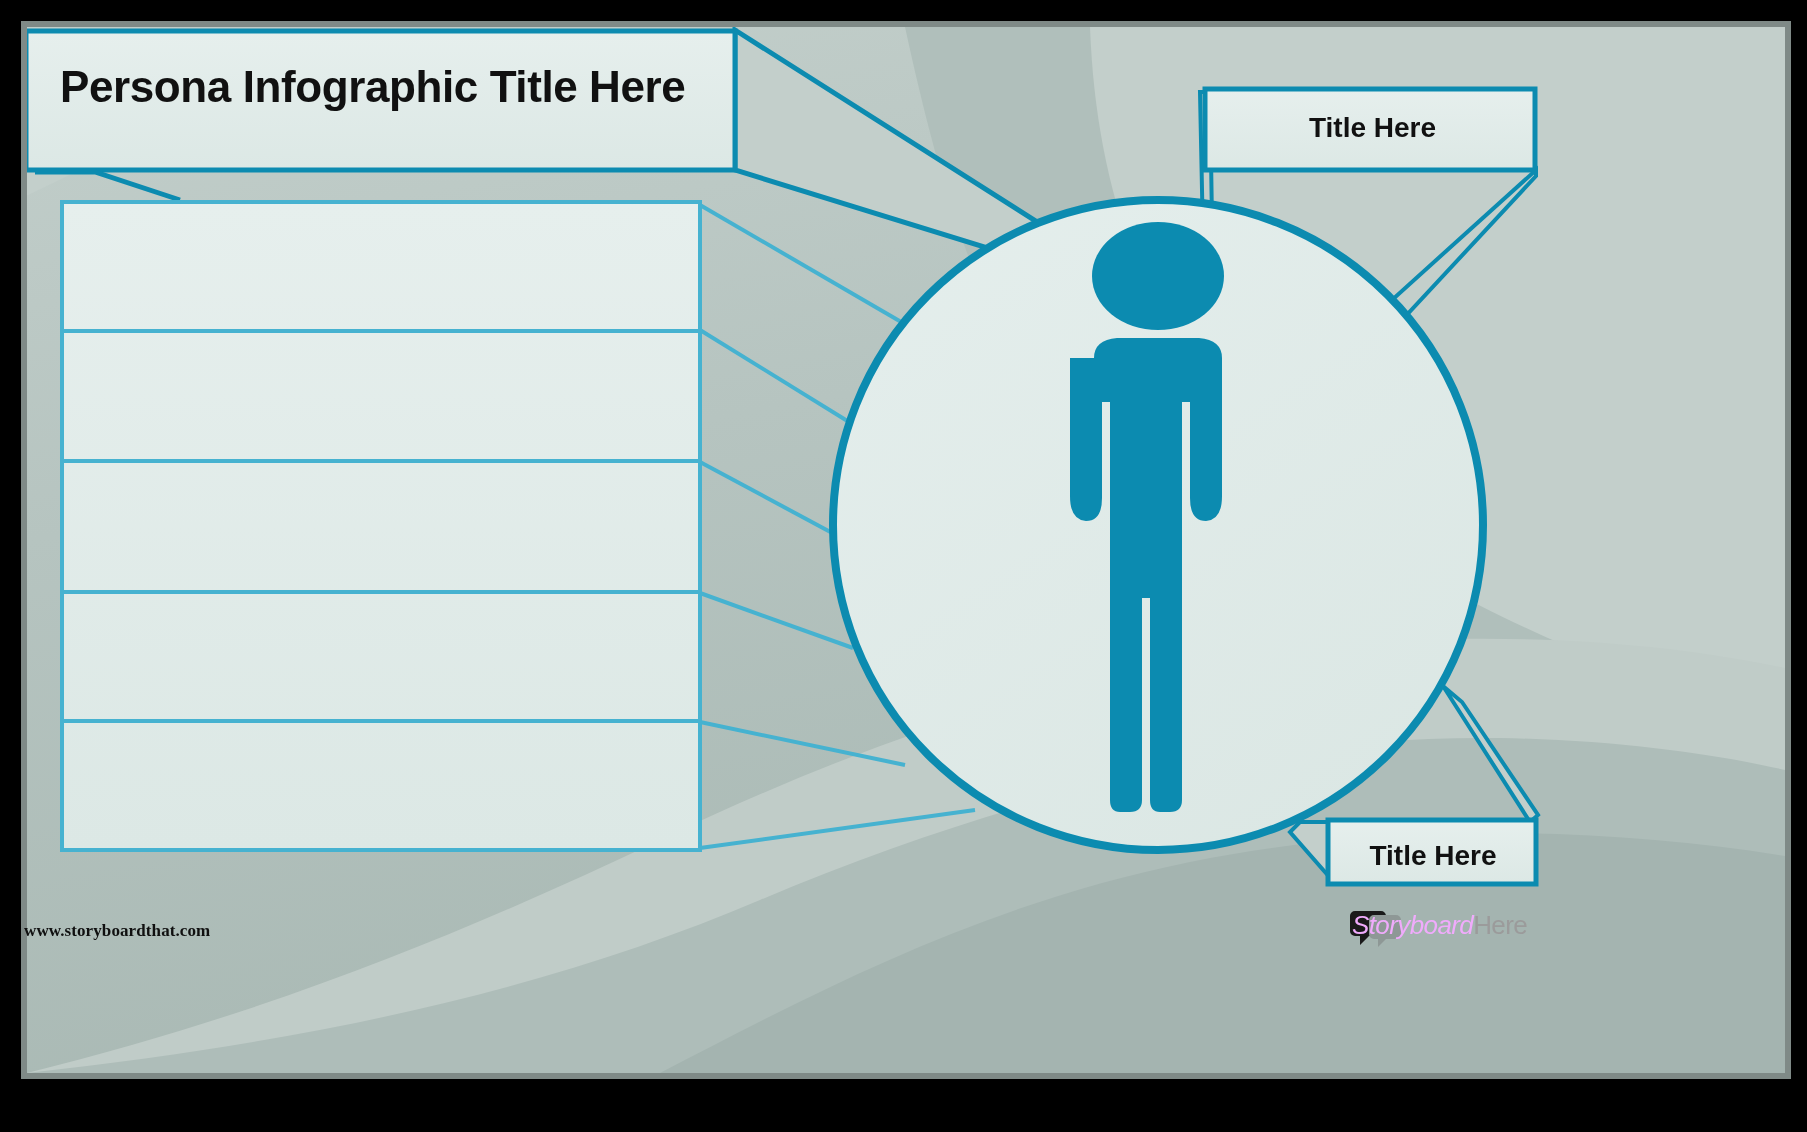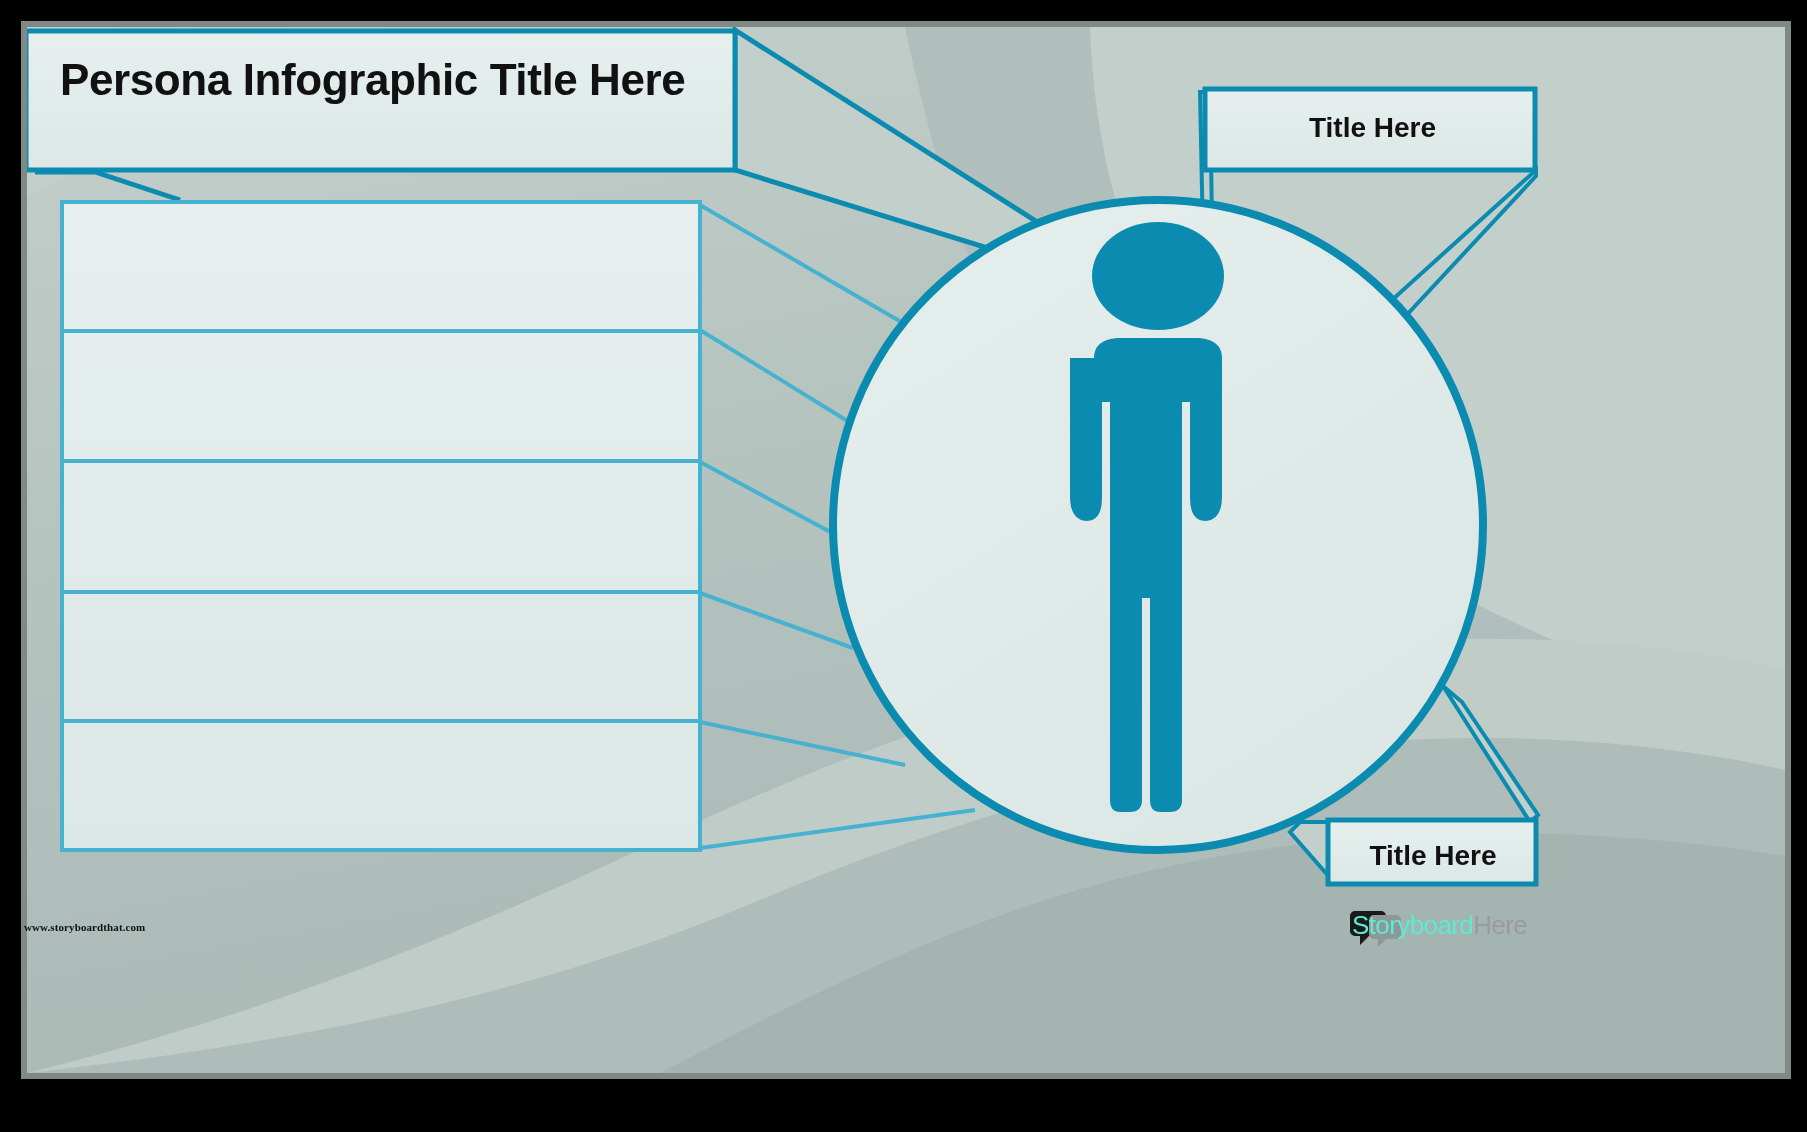--- a/index.html
+++ b/index.html
@@ -28,21 +28,21 @@
   }
   .txt {
     position: absolute;
     display: flex;
     align-items: center;
     color: #111111;
     white-space: nowrap;
   }
   #main-title {
     left: 60px;
-    top: 44px;
+    top: 51px;
     width: 660px;
     height: 72px;
     font-size: 44px;
     font-weight: bold;
     letter-spacing: -0.4px;
     justify-content: flex-start;
   }
   #title-tr {
     left: 1210px;
     top: 106px;
@@ -57,41 +57,41 @@
     top: 834px;
     width: 206px;
     height: 44px;
     font-size: 28px;
     font-weight: bold;
     justify-content: center;
   }
   #site-url {
     left: 24px;
     top: 921px;
-    font-size: 11px;
+    font-size: 17px;
     font-weight: bold;
     font-family: "Liberation Serif", serif;
     color: #101010;
     letter-spacing: 0.1px;
   }
   #logo {
     position: absolute;
     left: 1352px;
     top: 908px;
     height: 34px;
     display: flex;
     align-items: center;
     gap: 8px;
   }
   #logo-word {
     font-size: 26px;
     font-weight: normal;
     letter-spacing: -0.6px;
   }
-  #logo-word .a { color: #5eead4; }
+  #logo-word .a { color: #f0abfc; font-style: italic; }
   #logo-word .b { color: #9b9b9b; }
 </style>
 </head>
 <body>
 
 <div id="canvas">
 
   <svg id="art" viewBox="0 0 1807 1132">
     <defs>
       <linearGradient id="bgGrad" x1="0" y1="0" x2="0.3" y2="1">

